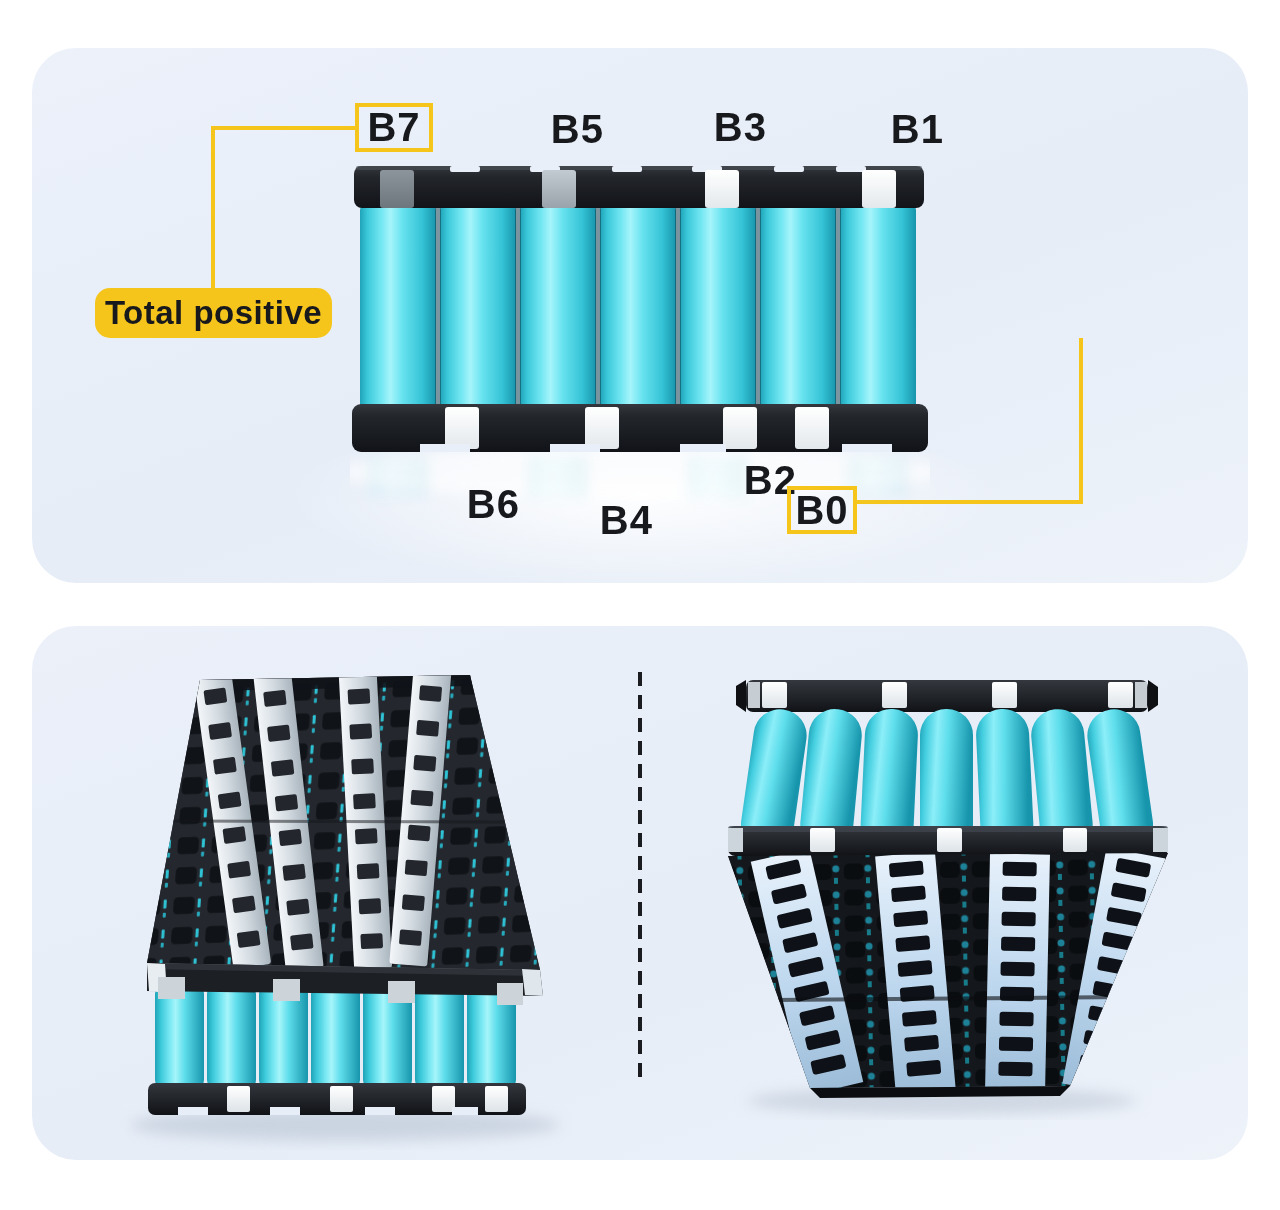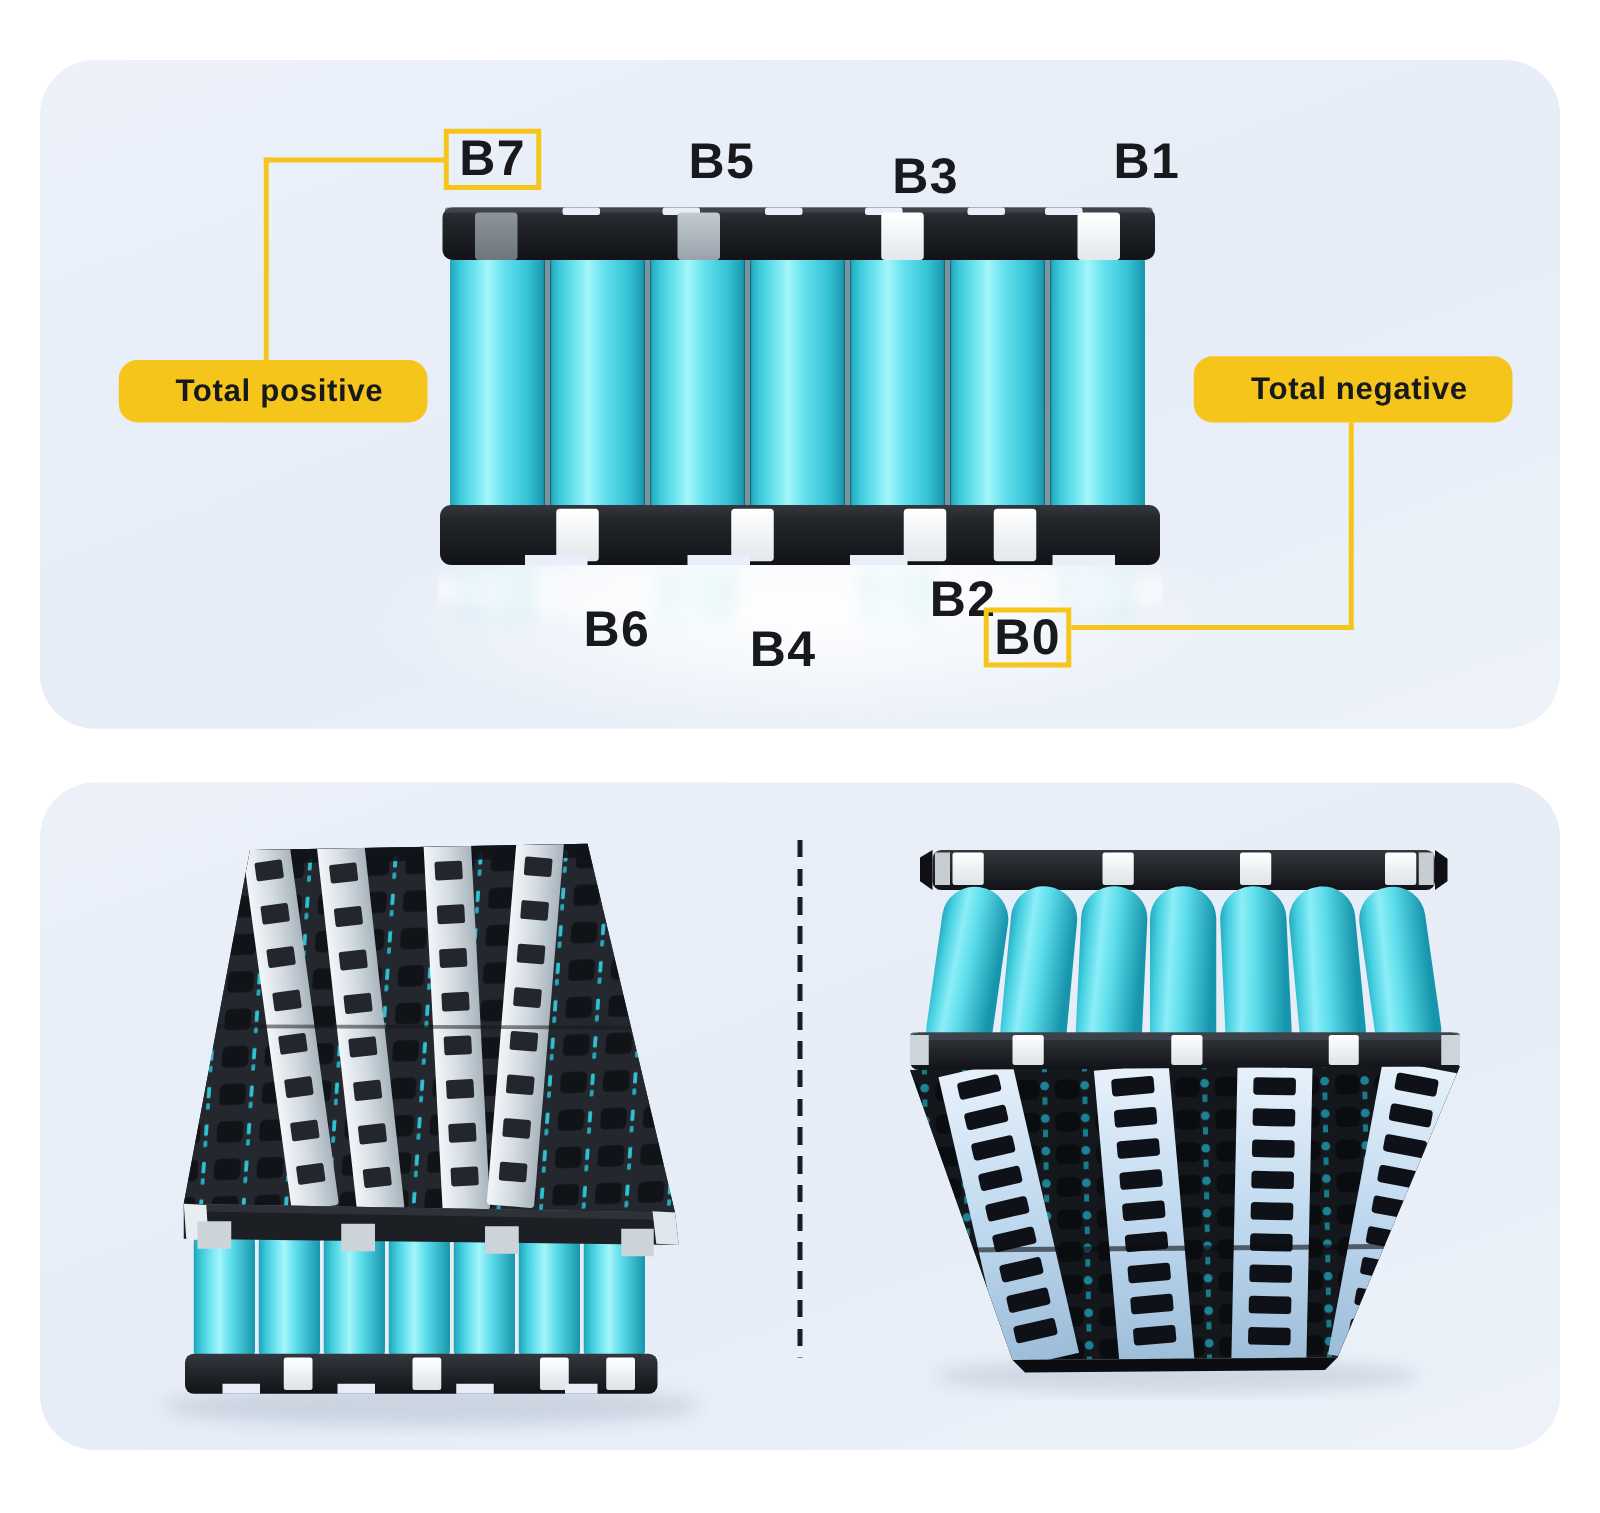--- a/index.html
+++ b/index.html
@@ -29,22 +29,22 @@
     font-size:40px;font-weight:bold;color:var(--ink);letter-spacing:1px;line-height:48px;
   }
   .term-box{
     position:absolute;border:4px solid var(--accent-yellow);
     display:flex;align-items:center;justify-content:center;
     font-size:40px;font-weight:bold;color:var(--ink);letter-spacing:1px;
     box-sizing:border-box;background:transparent;
   }
   .badge{
     position:absolute;background:var(--accent-yellow);color:var(--ink);
-    border-radius:15px;font-size:25px;font-weight:bold;
-    display:flex;align-items:center;justify-content:center;letter-spacing:0.5px;padding-left:10px;
+    border-radius:15px;font-size:33px;font-weight:bold;
+    display:flex;align-items:center;justify-content:center;letter-spacing:0.5px;
   }
   .connector{position:absolute;box-sizing:border-box;}
   #connector-positive{
     left:179px;top:78px;width:146px;height:163px;
     border-left:4px solid var(--accent-yellow);
     border-top:4px solid var(--accent-yellow);
   }
   #connector-negative{
     left:825px;top:290px;width:226px;height:166px;
     border-right:4px solid var(--accent-yellow);
@@ -159,32 +159,31 @@
         <rect x="330" y="284" width="46" height="8"></rect>
           <rect x="492" y="284" width="50" height="8"></rect>
       </g>
     </g>
   </svg>
 
   <div class="term-box" style="left:323px;top:55px;width:78px;height:49px">
     <span>B7</span>
   </div>
   <div class="term-label" style="left:482px;top:57px">B5</div>
-  <div class="term-label" style="left:645px;top:69px">B3</div>
+  <div class="term-label" style="left:645px;top:55px">B3</div>
   <div class="term-label" style="left:822px;top:57px">B1</div>
 
   <div class="term-label" style="left:398px;top:432px">B6</div>
   <div class="term-label" style="left:531px;top:448px">B4</div>
   <div class="term-label" style="left:675px;top:408px">B2</div>
   <div class="term-box" style="left:755px;top:438px;width:70px;height:48px">
     <span>B0</span>
   </div>
 
   <div class="badge" style="left:63px;top:240px;width:237px;height:50px">Total positive</div>
-  <div class="badge" style="left:923px;top:237px;width:245px;height:53px">Total negative</div>
 </div>
 
 <div class="panel" id="panel-views">
 
   <svg class="pack" style="left:88px;top:29px" width="460" height="495" viewBox="0 0 460 495">
     <defs>
       <linearGradient id="cellG2" x1="0" y1="0" x2="1" y2="0">
         <stop offset="0" stop-color="#1fa3b8"></stop>
           <stop offset="0.12" stop-color="#3cc9da"></stop>
         <stop offset="0.3" stop-color="#79e8f3"></stop>

